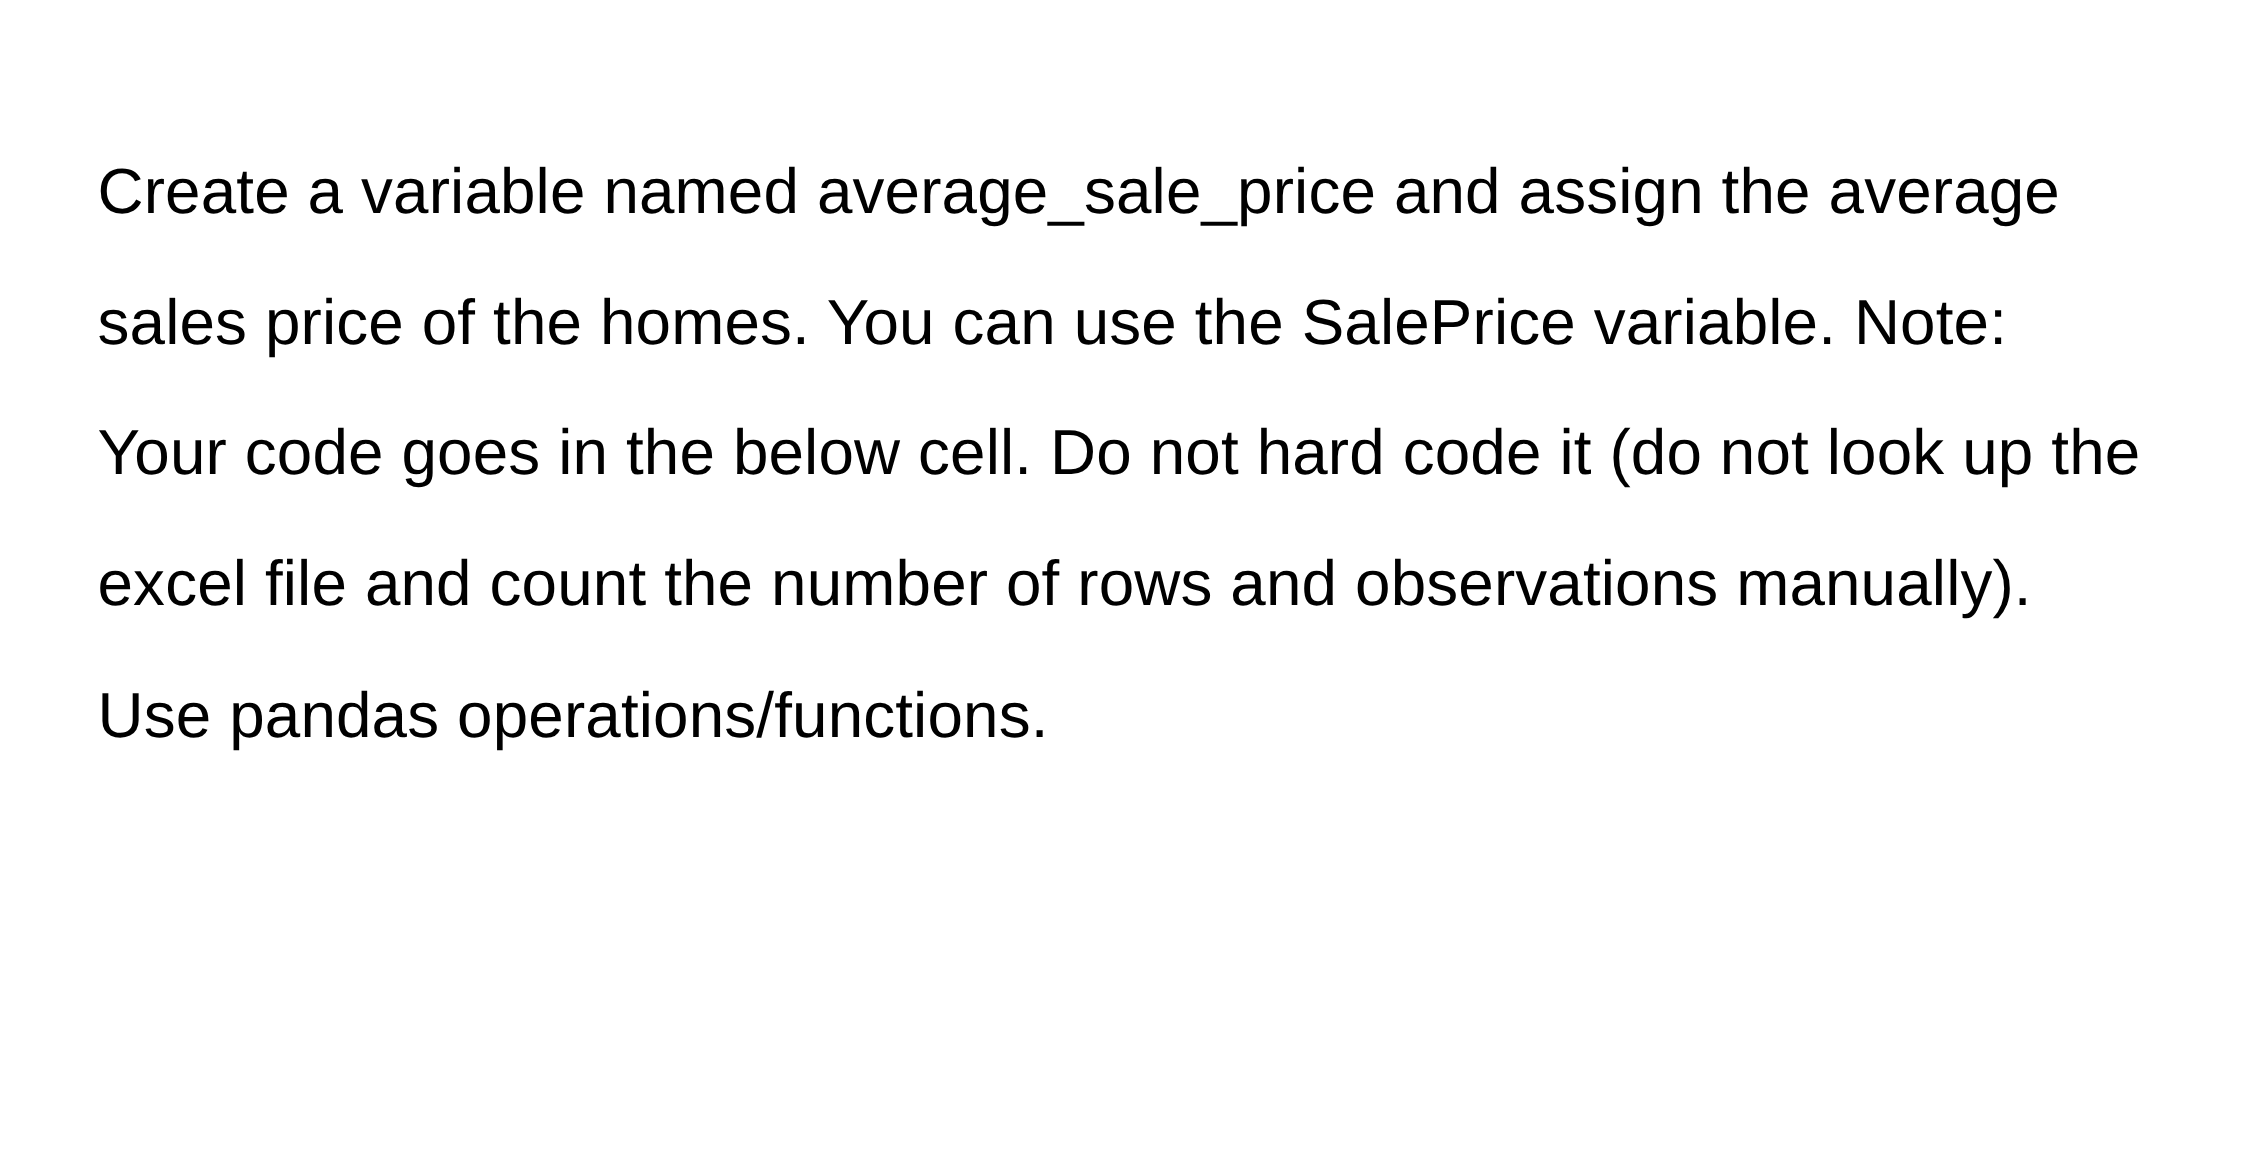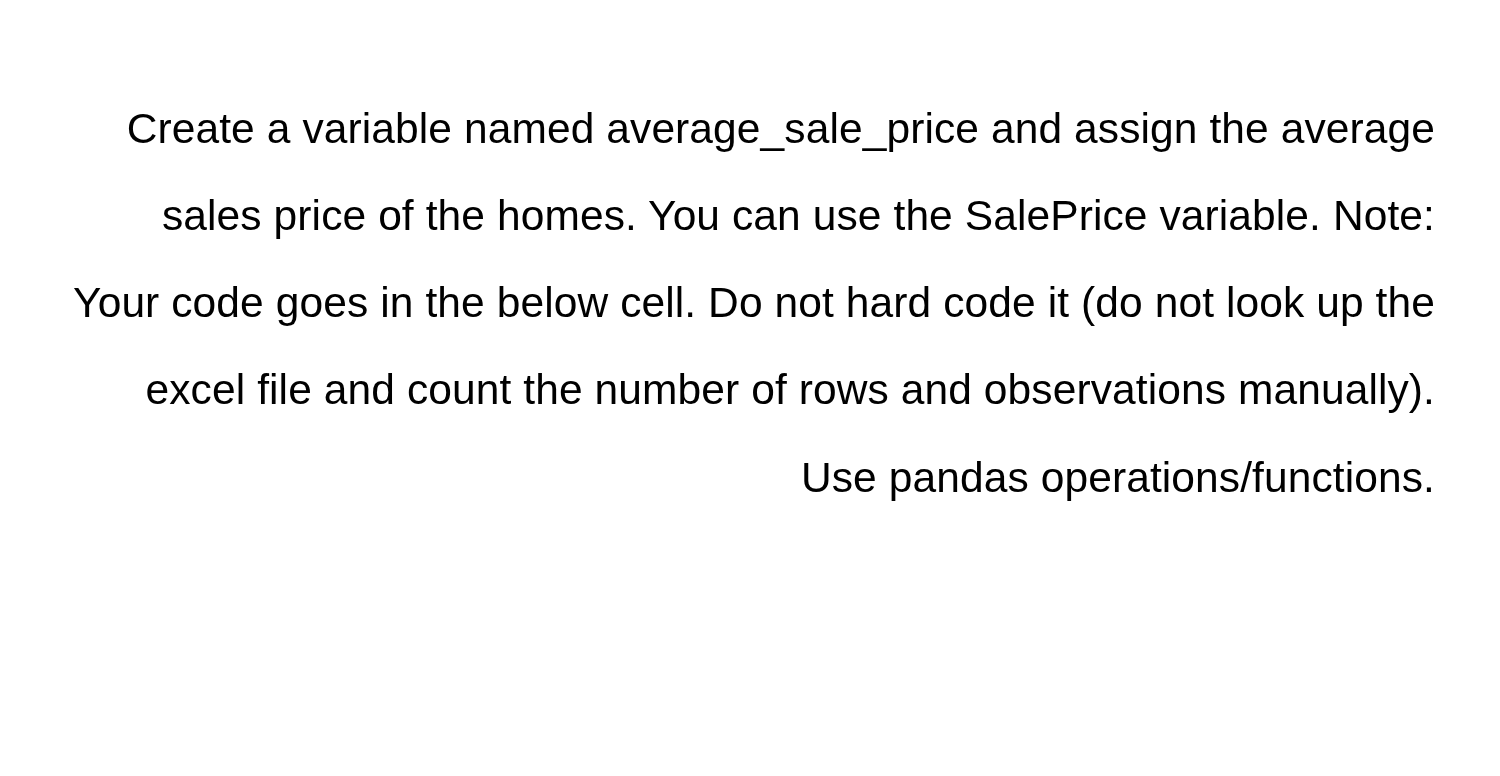--- a/index.html
+++ b/index.html
@@ -1,19 +1,18 @@
 <!DOCTYPE html>
 <html><head>
   <meta charset="utf-8">
   <style>
     * {
       margin: 0;
       padding: 0;
       box-sizing: border-box;
-      text-align: right;
     }
     body {
       width: 1500px;
       height: 776px;
       background-color: #ffffff;
       font-family: -apple-system, BlinkMacSystemFont, "Segoe UI", Helvetica, Arial, sans-serif;
       overflow: hidden;
     }
     .content {
       padding: 85px 65px 40px 65px;

